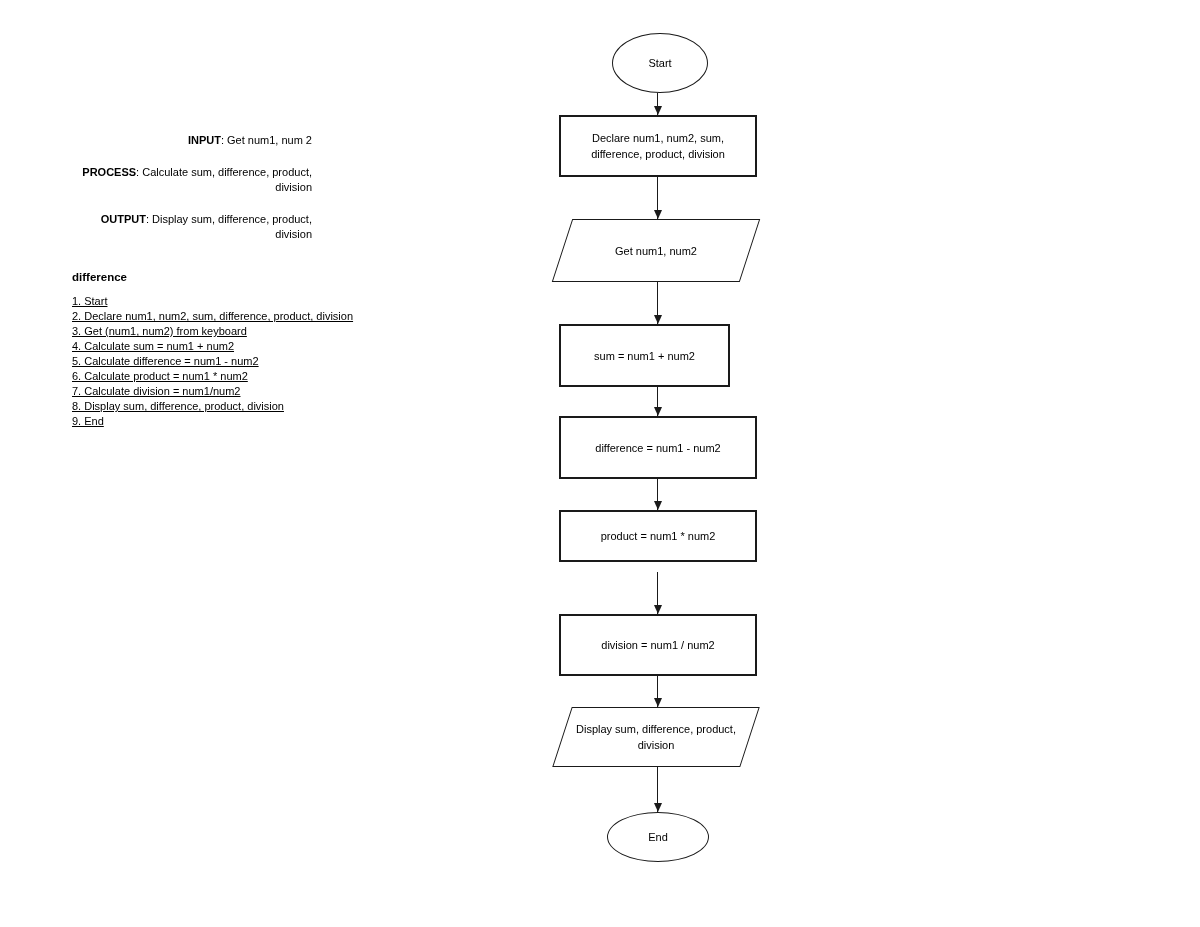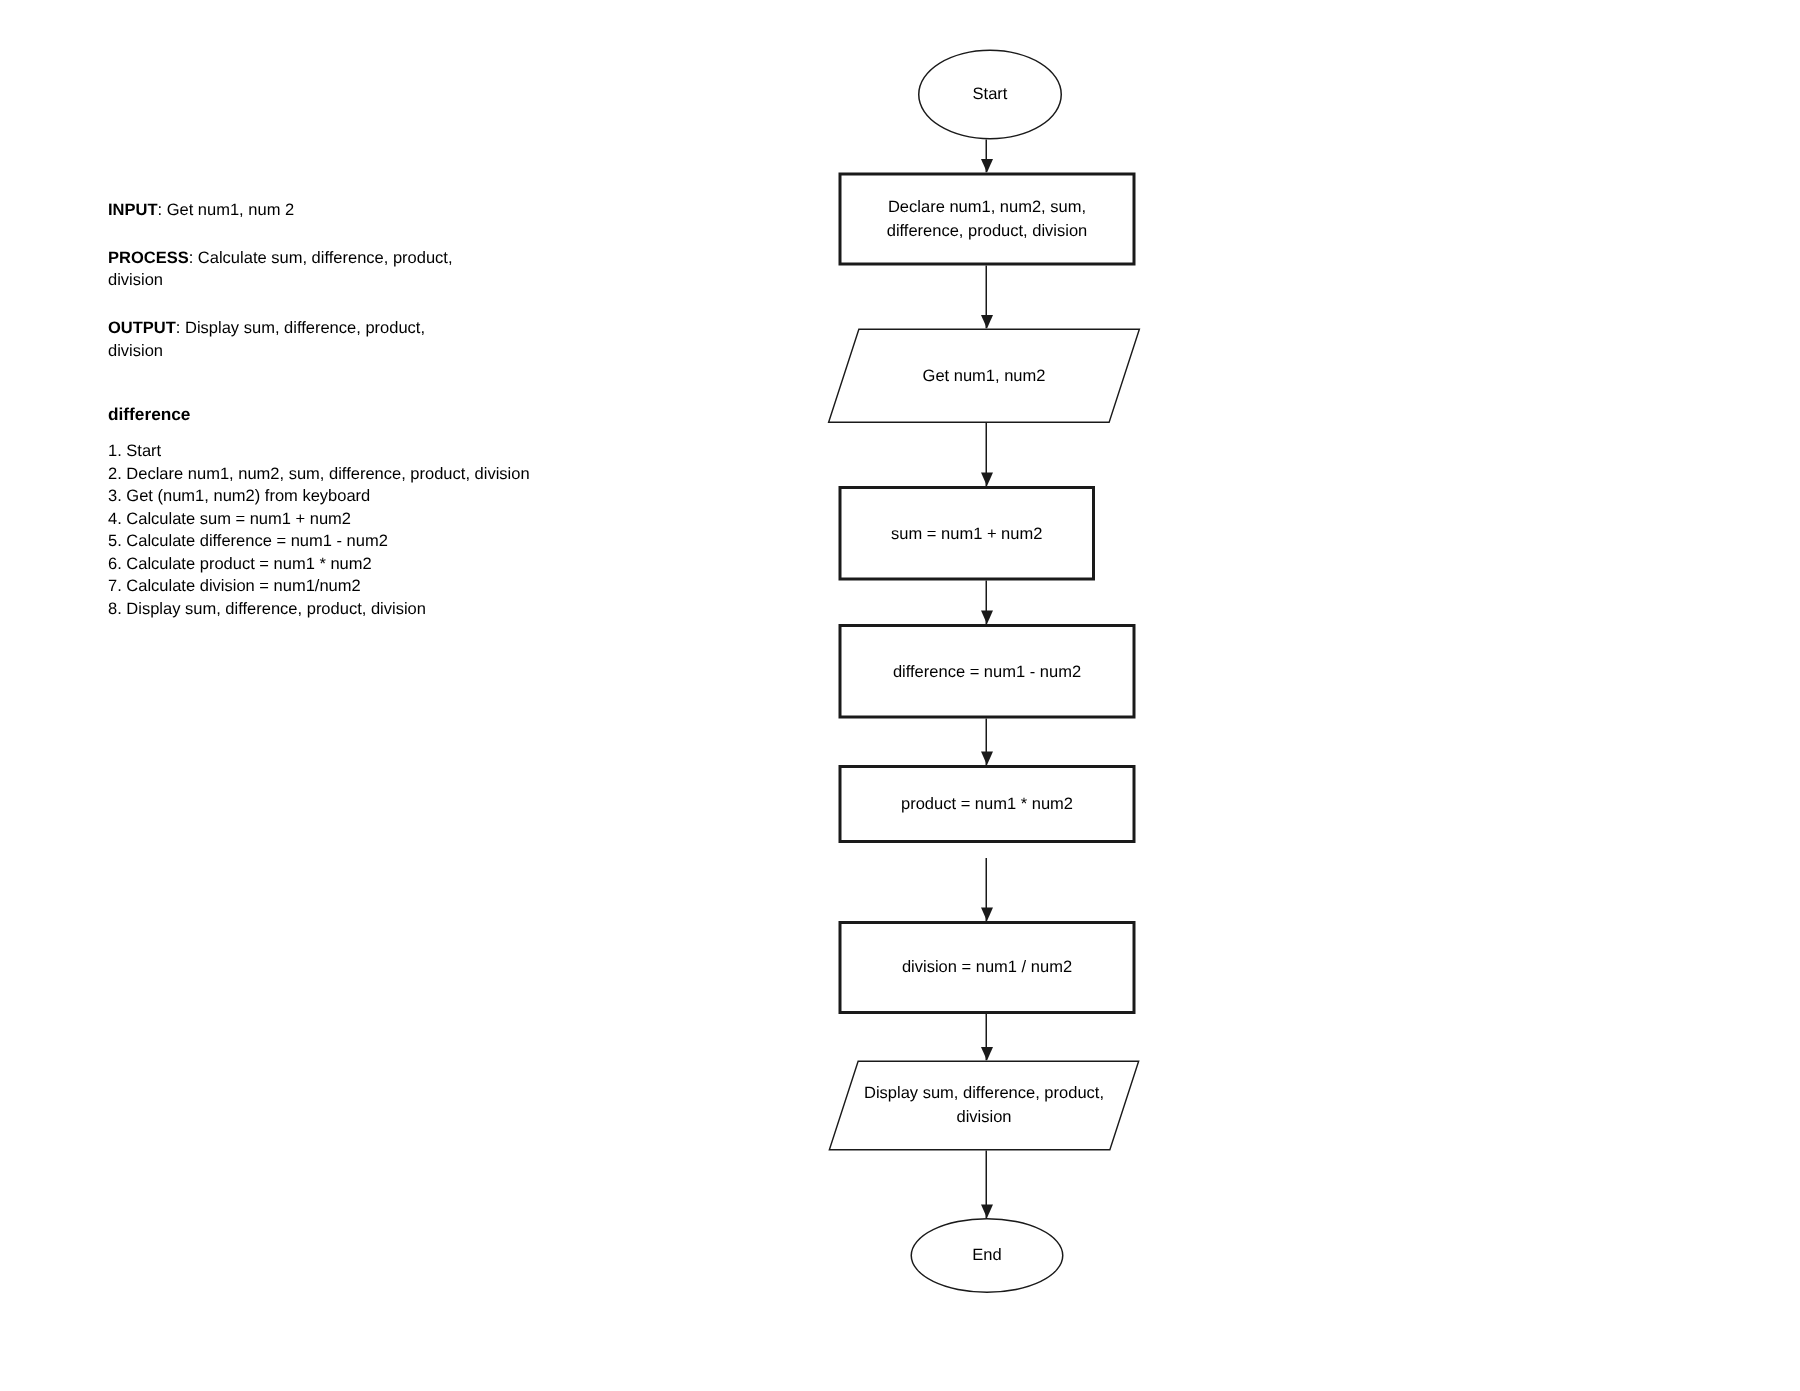--- a/index.html
+++ b/index.html
@@ -15,28 +15,28 @@
 
   
   .notes {
     position: absolute;
     left: 72px;
     top: 133px;
     width: 460px;
     font-size: 11px;
     line-height: 15px;
   }
-  .notes p { margin: 0 0 17px 0; max-width: 240px; }
+  .notes p { margin: 0 0 17px 0; max-width: 240px; text-align: right; }
   .notes b { font-weight: bold; }
   .pc-heading {
     font-weight: bold;
     font-size: 11.5px;
     margin: 28px 0 9px 0;
   }
-  .pc-steps div { line-height: 15px; white-space: nowrap; }
+  .pc-steps div { line-height: 15px; white-space: nowrap; text-decoration: underline; }
 
   
   .node {
     position: absolute;
     box-sizing: border-box;
     background: #ffffff;
     display: flex;
     align-items: center;
     justify-content: center;
     text-align: center;
@@ -95,20 +95,21 @@
     <div class="pc-heading">difference</div>
     <div class="pc-steps">
       <div>1. Start</div>
       <div>2. Declare num1, num2, sum, difference, product, division</div>
       <div>3. Get (num1, num2) from keyboard</div>
       <div>4. Calculate sum = num1 + num2</div>
       <div>5. Calculate difference = num1 - num2</div>
       <div>6. Calculate product = num1 * num2</div>
       <div>7. Calculate division = num1/num2</div>
       <div>8. Display sum, difference, product, division</div>
+      <div>9. End</div>
     </div>
   </div>
 
   <div class="node terminator" style="left:612px; top:33px; width:96px; height:60px;">
     <span>Start</span>
   </div>
 
   <div class="arrow" style="left:657px; top:93px; height:22px;"></div>
 
   <div class="node process" style="left:559px; top:115px; width:198px; height:62px;">

